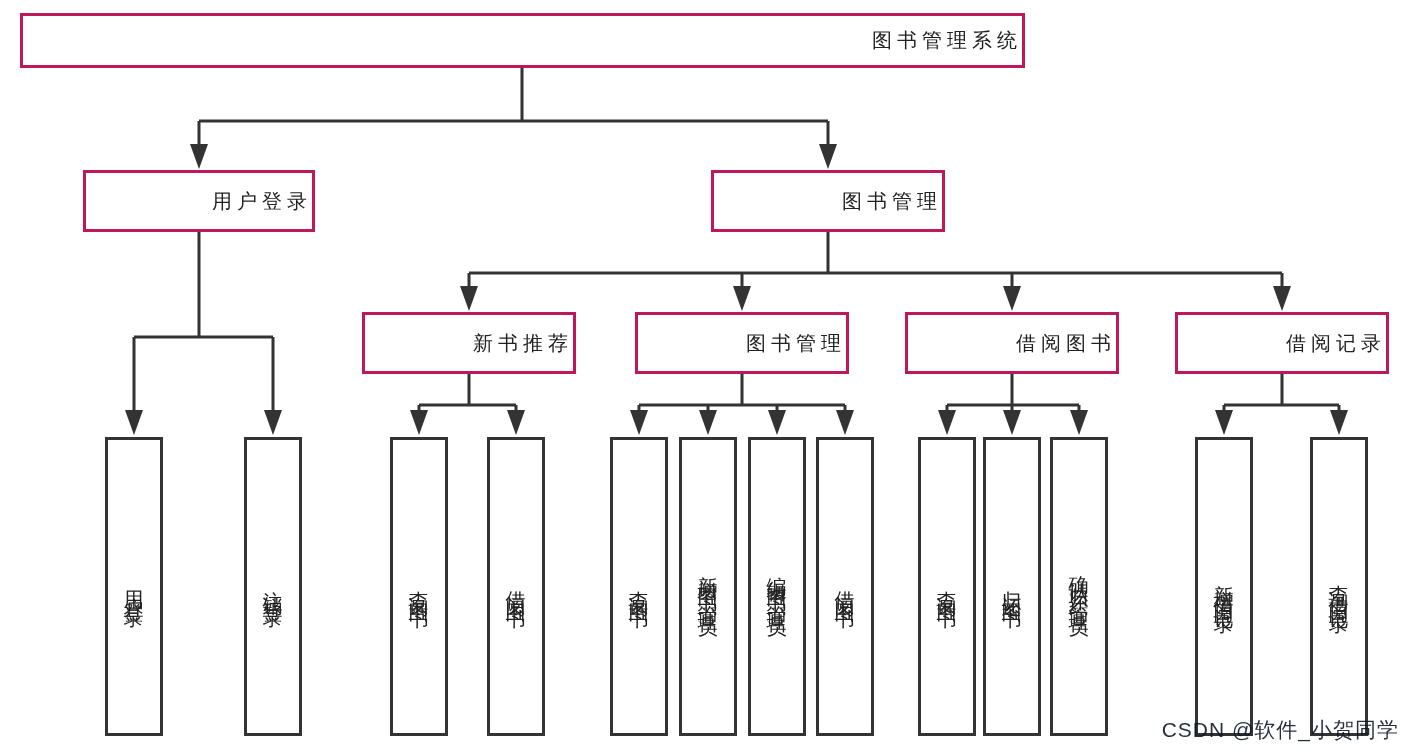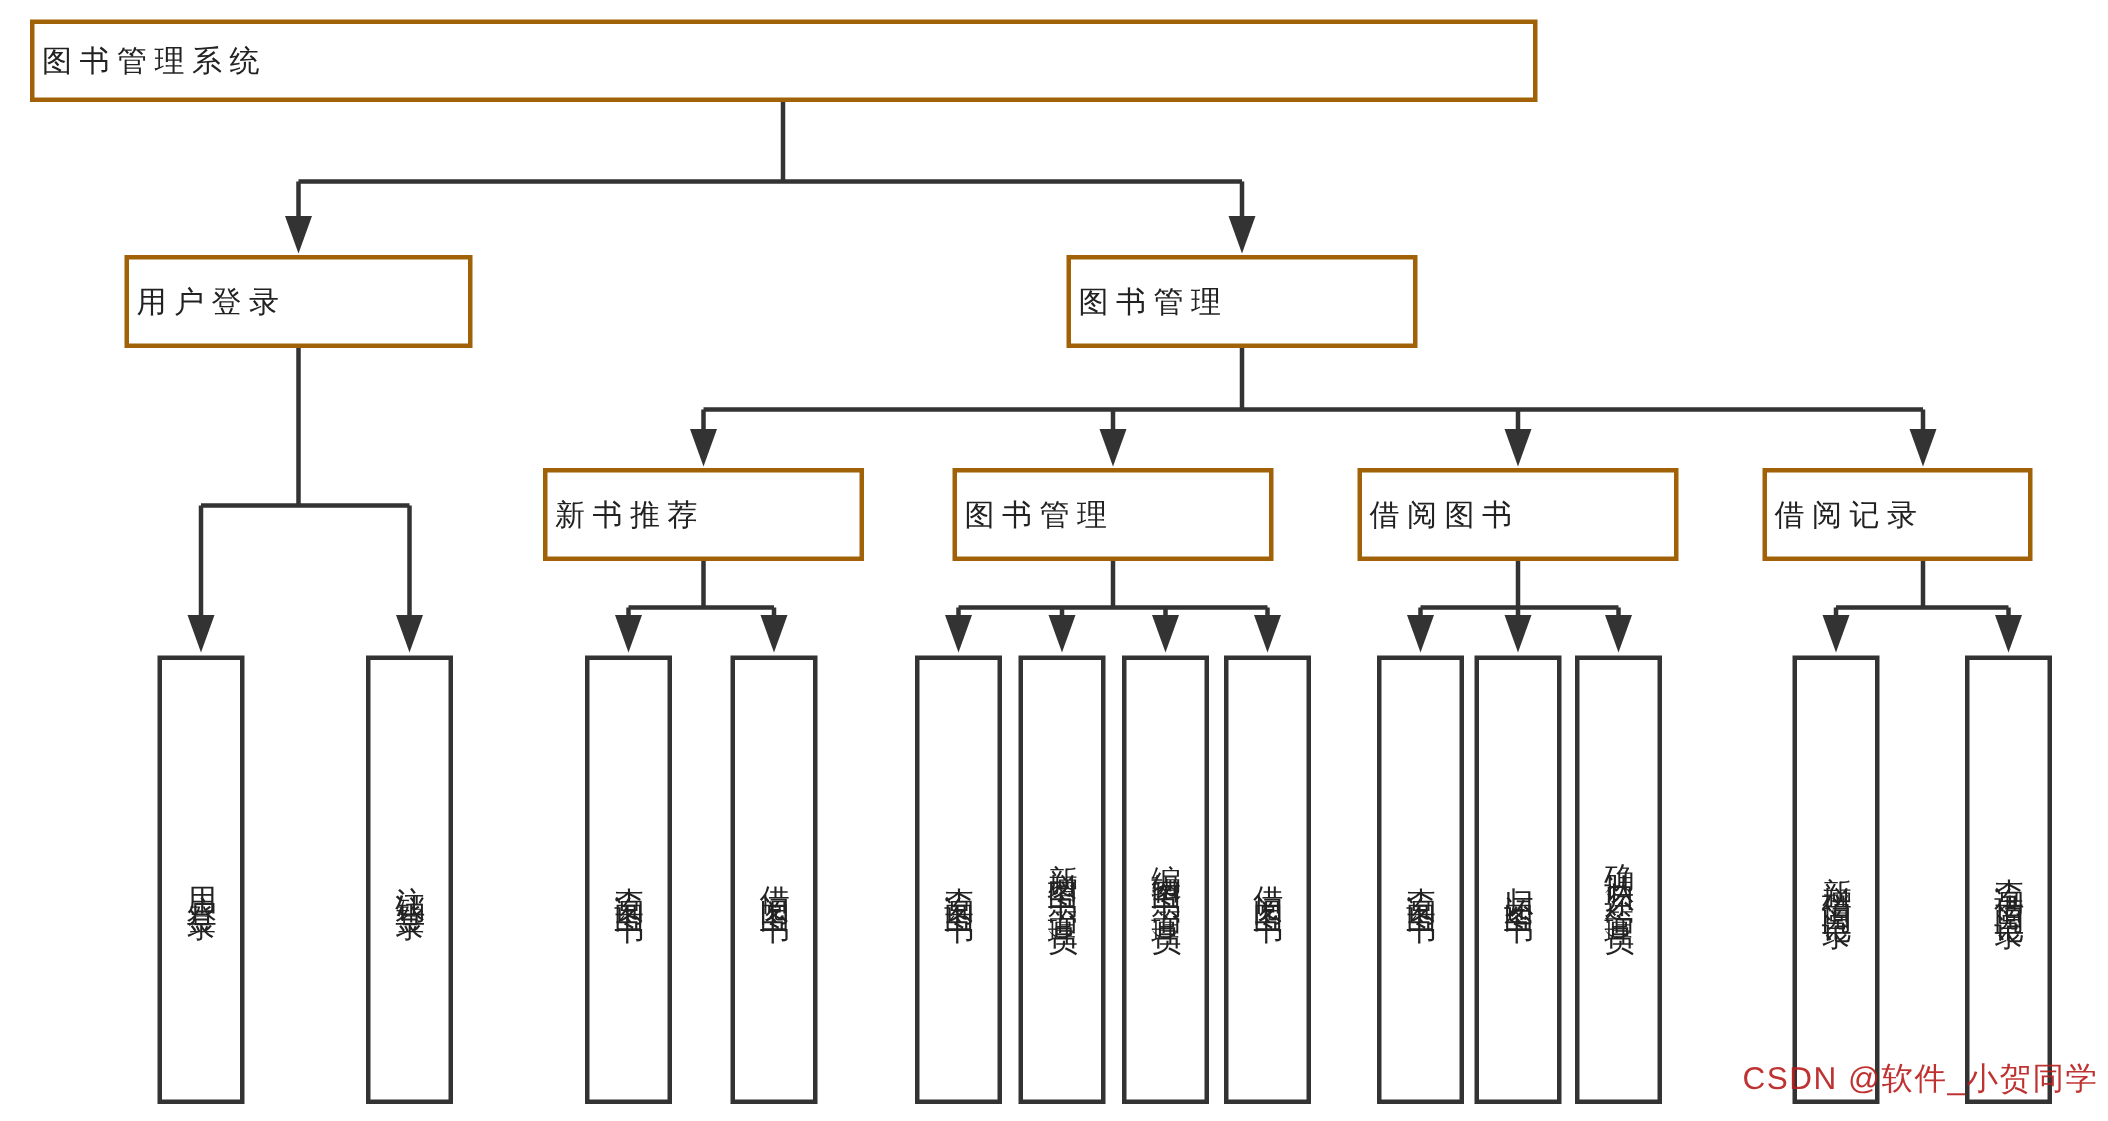--- a/index.html
+++ b/index.html
@@ -4,38 +4,38 @@
 <style>
   html,body{margin:0;padding:0;background:#ffffff;}
   body{
     width:1405px;height:747px;position:relative;overflow:hidden;
     font-family:"Liberation Sans","DejaVu Sans",sans-serif;
     color:#1f1f1f;
   }
   .stage{position:absolute;inset:0;width:1405px;height:747px;}
   svg.connectors{position:absolute;left:0;top:0;width:1405px;height:747px;}
   .hbox{
-    position:absolute;background:#ffffff;border:3px solid #a16207;
-    box-sizing:border-box;display:flex;align-items:center;justify-content:flex-start;
+    position:absolute;background:#ffffff;border:3px solid #be185d;
+    box-sizing:border-box;display:flex;align-items:center;justify-content:flex-end;
     font-size:20px;letter-spacing:5px;text-indent:5px;color:#222222;
     z-index:2;
   }
   .vbox{
     position:absolute;background:#ffffff;border:3px solid #333333;
     box-sizing:border-box;display:flex;align-items:center;justify-content:center;
     z-index:2;
   }
   .vtext{
     writing-mode:vertical-lr;text-orientation:mixed;
     font-size:20px;letter-spacing:6px;line-height:1;color:#222222;
     white-space:nowrap;
   }
   .watermark{
-    position:absolute;right:6px;bottom:14px;z-index:5;
-    font-size:21px;letter-spacing:1px;color:#b91c1c;opacity:.9;
+    position:absolute;right:6px;bottom:3px;z-index:5;
+    font-size:21px;letter-spacing:1px;color:#0f172a;opacity:.9;
   }
 </style>
 </head>
 <body>
 
 <div class="stage">
 
   <svg class="connectors" viewBox="0 0 1405 747" xmlns="http://www.w3.org/2000/svg" aria-hidden="true">
     <path fill="none" stroke="#333333" stroke-width="3" d="M522 68V121 M199 121H828 M199 121V146 M828 121V146
          M199 232V337 M134 337H273 M134 337V412 M273 337V412
@@ -80,21 +80,21 @@
 
   <div class="hbox" style="left:362px;top:312px;width:214px;height:62px">
     <span>新书推荐</span>
   </div>
   <div class="hbox" style="left:635px;top:312px;width:214px;height:62px">
     <span>图书管理</span>
   </div>
   <div class="hbox" style="left:905px;top:312px;width:214px;height:62px">
     <span>借阅图书</span>
   </div>
-  <div class="hbox" style="left:1175px;top:312px;width:180px;height:62px">
+  <div class="hbox" style="left:1175px;top:312px;width:214px;height:62px">
     <span>借阅记录</span>
   </div>
 
   <div class="vbox" style="left:105px;top:437px;width:58px;height:299px">
     <span class="vtext">用户登录</span>
   </div>
   <div class="vbox" style="left:244px;top:437px;width:58px;height:299px">
     <span class="vtext">注销登录</span>
   </div>
 

